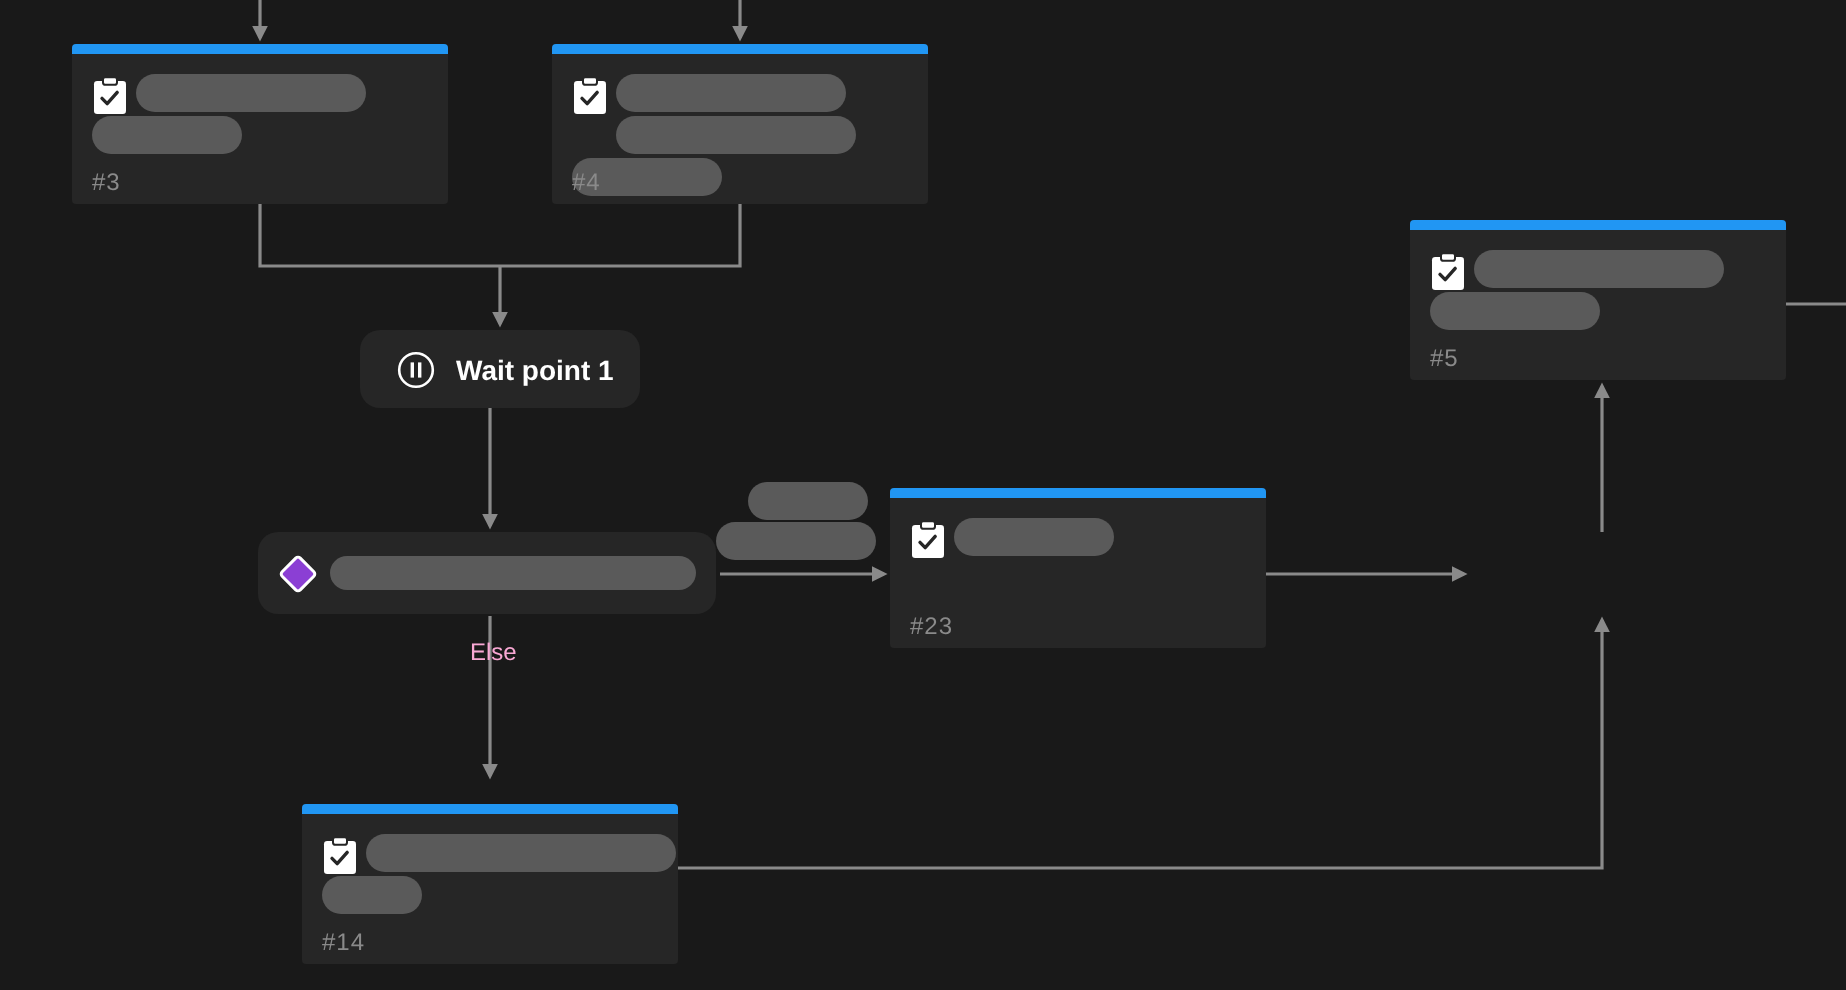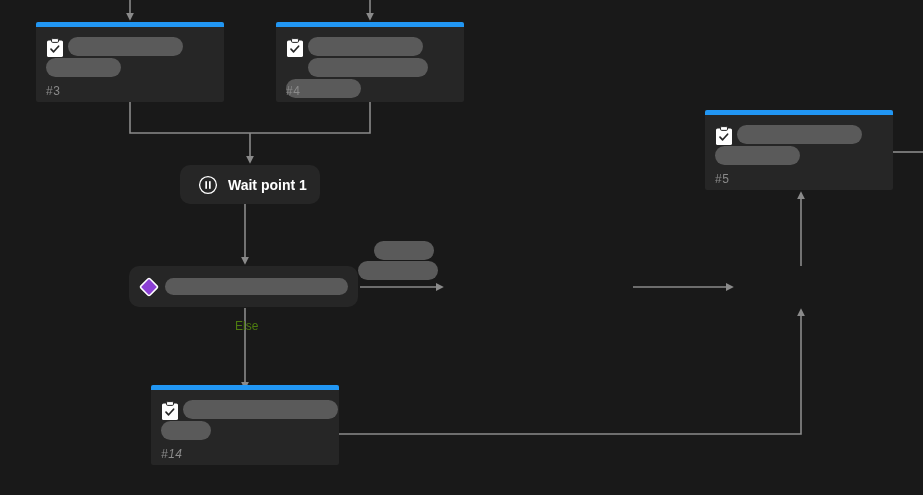--- a/index.html
+++ b/index.html
@@ -131,21 +131,21 @@
   .float-label {
     position: absolute;
   }
   .float-label .redacted {
     margin-bottom: 1px;
   }
 
   
   .edge-label {
     position: absolute;
-    color: #4d7c0f;
+    color: #f9a8d4;
     font-size: 12px;
     white-space: nowrap;
   }
 </style>
 </head>
 <body>
 
 <div id="canvas">
 
   <svg id="edges" viewBox="0 0 923 495" xmlns="http://www.w3.org/2000/svg">
@@ -227,22 +227,38 @@
         </svg>
       </span>
       <div class="redacted-wrap">
         <div class="redacted" style="width:125px;"></div>
         <div class="redacted" style="width:85px; margin-left:-22px;"></div>
       </div>
       <span class="card-id">#5</span>
     </div>
   </div>
 
-
-  <div class="card" style="left:151px; top:385px; width:188px; height:80px;font-style:italic;">
+  <div class="card" style="left:445px; top:244px; width:188px; height:80px;">
+    <div class="card-accent"></div>
+    <div class="card-body">
+      <span class="card-icon">
+        <svg viewBox="0 0 18 20" xmlns="http://www.w3.org/2000/svg">
+          <rect x="1" y="2.5" width="16" height="16.5" rx="1.6" fill="#ffffff"></rect>
+          <rect x="5.5" y="0.6" width="7" height="3.8" rx="1.2" fill="#ffffff" stroke="#262626" stroke-width="1"></rect>
+          <path d="M5 11.2 L7.6 13.8 L12.6 8.2" stroke="#262626" stroke-width="1.7" fill="none" stroke-linecap="round" stroke-linejoin="round"></path>
+        </svg>
+      </span>
+      <div class="redacted-wrap">
+        <div class="redacted" style="width:80px;"></div>
+      </div>
+      <span class="card-id">#23</span>
+    </div>
+  </div>
+
+  <div class="card" style="left:151px; top:402px; width:188px; height:80px;">
     <div class="card-accent"></div>
     <div class="card-body">
       <span class="card-icon">
         <svg viewBox="0 0 18 20" xmlns="http://www.w3.org/2000/svg">
           <rect x="1" y="2.5" width="16" height="16.5" rx="1.6" fill="#ffffff"></rect>
           <rect x="5.5" y="0.6" width="7" height="3.8" rx="1.2" fill="#ffffff" stroke="#262626" stroke-width="1"></rect>
           <path d="M5 11.2 L7.6 13.8 L12.6 8.2" stroke="#262626" stroke-width="1.7" fill="none" stroke-linecap="round" stroke-linejoin="round"></path>
         </svg>
       </span>
       <div class="redacted-wrap">

